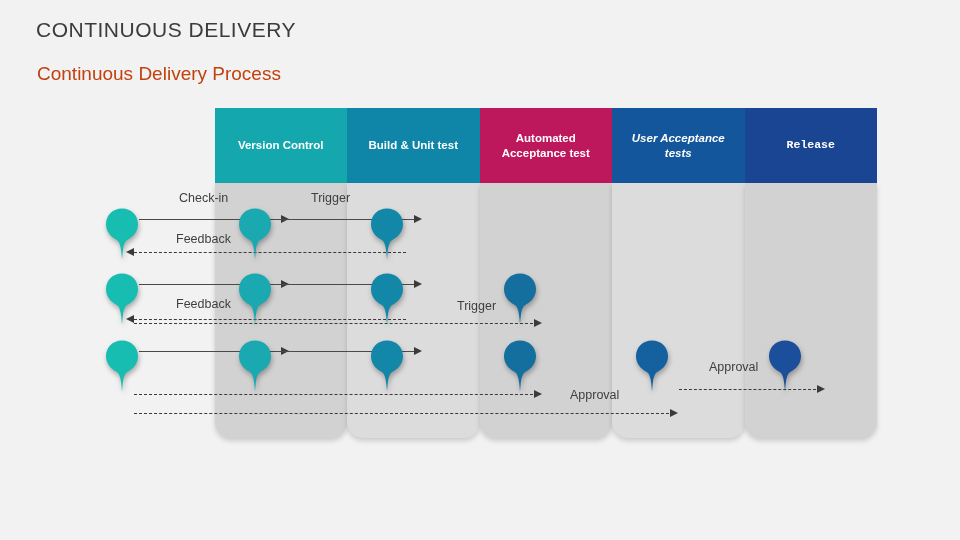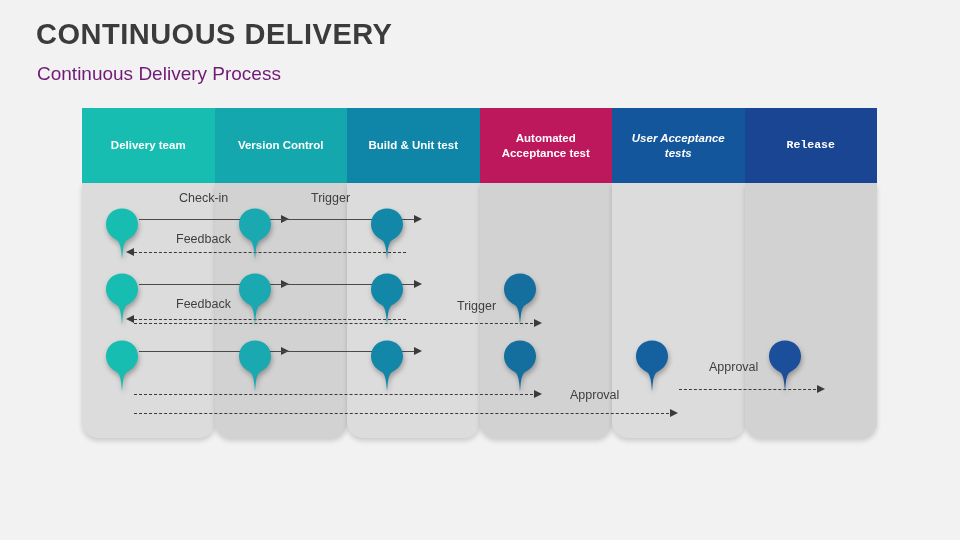--- a/index.html
+++ b/index.html
@@ -12,32 +12,32 @@
   #slide {
     position: relative;
     width: 960px; height: 540px;
     background: #f2f2f2;
   }
 
   
   #title {
     position: absolute;
     left: 36px; top: 18px;
-    font-size: 29px;
-    font-weight: bold;
+    font-size: 21px;
+    font-weight: normal;
     letter-spacing: 0.5px;
     color: #3b3b3b;
     white-space: nowrap;
   }
   #subtitle {
     position: absolute;
     left: 37px; top: 63px;
     font-size: 19px;
     font-weight: normal;
-    color: #701a75;
+    color: #c2410c;
     white-space: nowrap;
   }
 
   
   #diagram {
     position: absolute;
     left: 82px; top: 108px;
     width: 795px; height: 330px;
   }
 
@@ -109,26 +109,20 @@
 </head>
 <body>
 
 <div id="slide" style="background: rgb(242, 242, 242);">
 
   <div id="title" style="color: rgb(59, 59, 59);">CONTINUOUS DELIVERY</div>
   <div id="subtitle">Continuous Delivery Process</div>
 
   <div id="diagram">
 
-    <div class="col" id="col-0" style="left: 0px;">
-      <div class="col-head" style="background: rgb(23, 189, 176);">
-        <span>Delivery team</span>
-      </div>
-      <div class="col-body" style="background: rgb(220, 220, 220);"></div>
-    </div>
 
     <div class="col" id="col-1" style="left: 132.5px;">
       <div class="col-head" style="background: rgb(20, 167, 173);">
         <span>Version Control</span>
       </div>
       <div class="col-body" style="background: rgb(210, 210, 210);"></div>
     </div>
 
     <div class="col" id="col-2" style="left: 265px;">
       <div class="col-head" style="background: rgb(15, 133, 168);">

